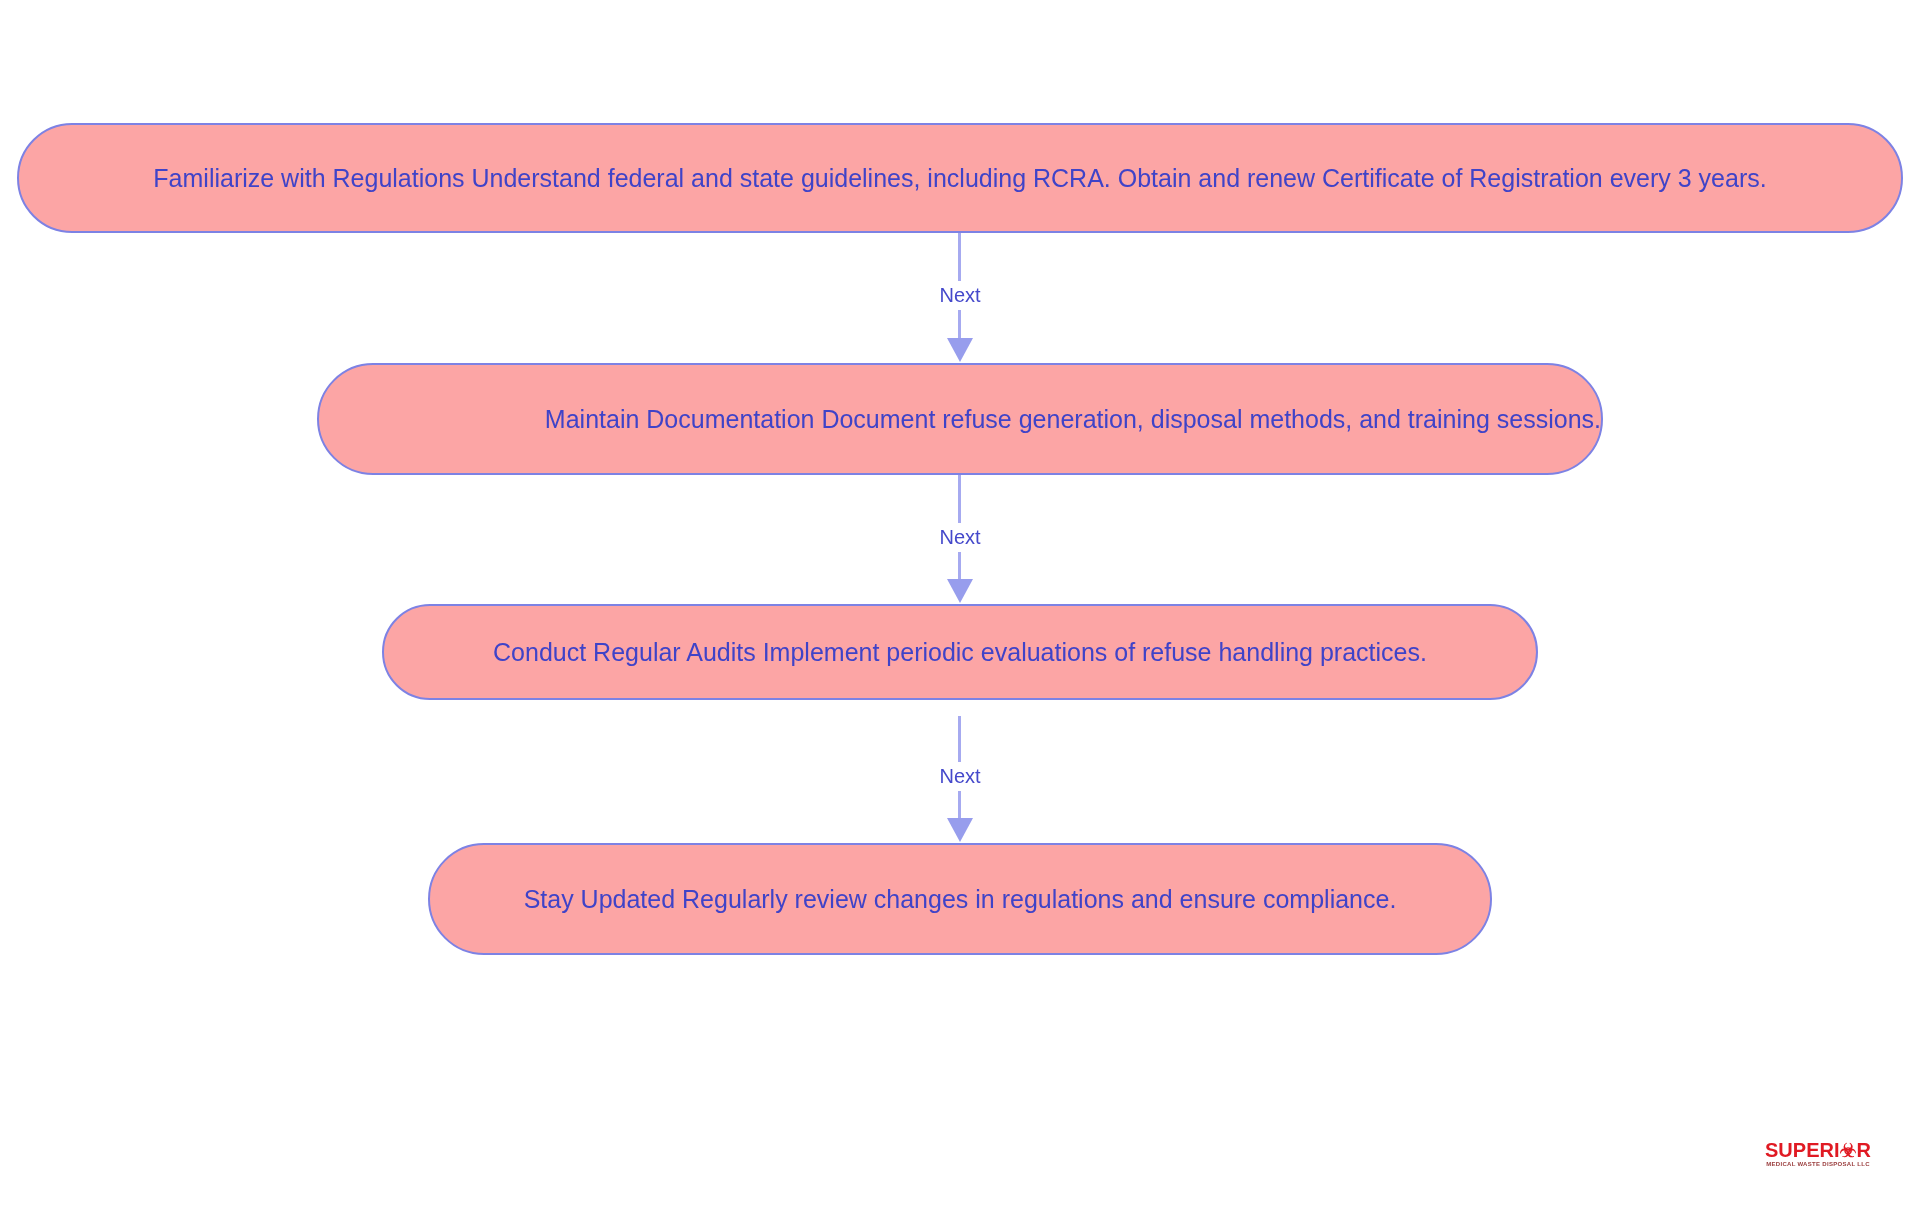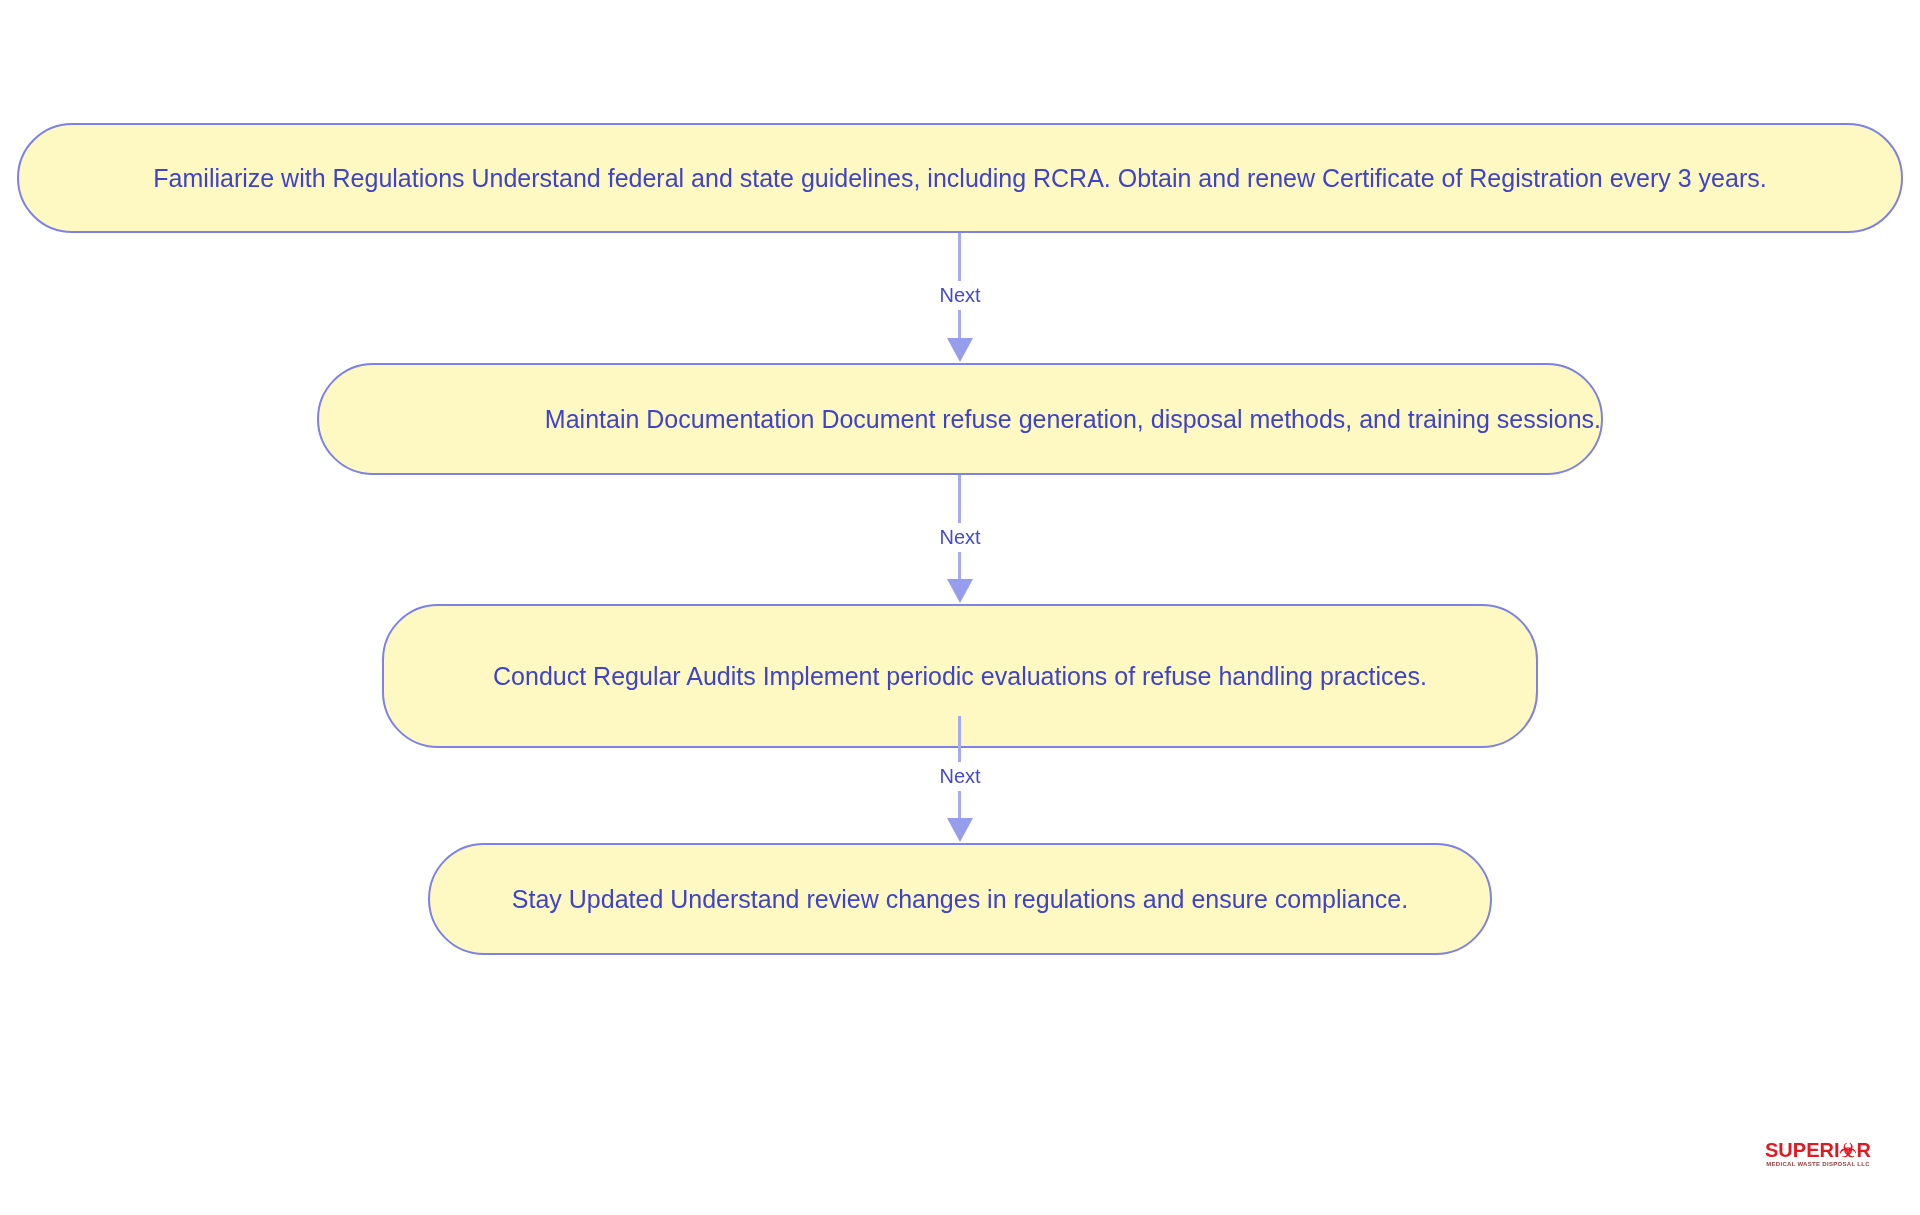--- a/index.html
+++ b/index.html
@@ -11,34 +11,34 @@
   #canvas {
     position: relative;
     width: 1920px;
     height: 1215px;
     background: #ffffff;
     overflow: hidden;
   }
   .node {
     position: absolute;
     box-sizing: border-box;
-    background: #fef9c3;
+    background: #fca5a5;
     border: 2px solid #7d82e4;
     border-radius: 56px;
     color: #3f43c8;
     font-size: 25px;
     display: flex;
     align-items: center;
     justify-content: center;
     text-align: center;
     white-space: nowrap;
   }
   #node-1 { left: 17px;  top: 123px; width: 1886px; height: 110px; border-radius: 55px; }
   #node-2 { left: 317px; top: 363px; width: 1286px; height: 112px; justify-content: flex-end; }
-  #node-3 { left: 382px; top: 604px; width: 1156px; height: 144px; }
+  #node-3 { left: 382px; top: 604px; width: 1156px; height: 96px; }
   #node-4 { left: 428px; top: 843px; width: 1064px; height: 112px; }
 
   .edge-line {
     position: absolute;
     left: 958px;
     width: 3px;
     background: #a6aaf0;
   }
   #edge-line-1 { top: 233px; height: 106px; }
   #edge-line-2 { top: 475px; height: 105px; }
@@ -122,21 +122,21 @@
 
   <div class="node" id="node-3">
     <span>Conduct Regular Audits Implement periodic evaluations of refuse handling practices.</span>
   </div>
 
   <div class="edge-line" id="edge-line-3"></div>
   <div class="edge-label" id="edge-label-3">Next</div>
   <div class="arrowhead" id="arrowhead-3"></div>
 
   <div class="node" id="node-4">
-    <span>Stay Updated Understand review changes in regulations and ensure compliance.</span>
+    <span>Stay Updated Regularly review changes in regulations and ensure compliance.</span>
   </div>
 
   <div id="logo">
     <div class="logo-main"><span>SUPERI</span><span class="bio">☣</span><span>R</span></div>
     <div class="logo-sub">MEDICAL WASTE DISPOSAL LLC</div>
   </div>
 
 </div>
 
 </body></html>

